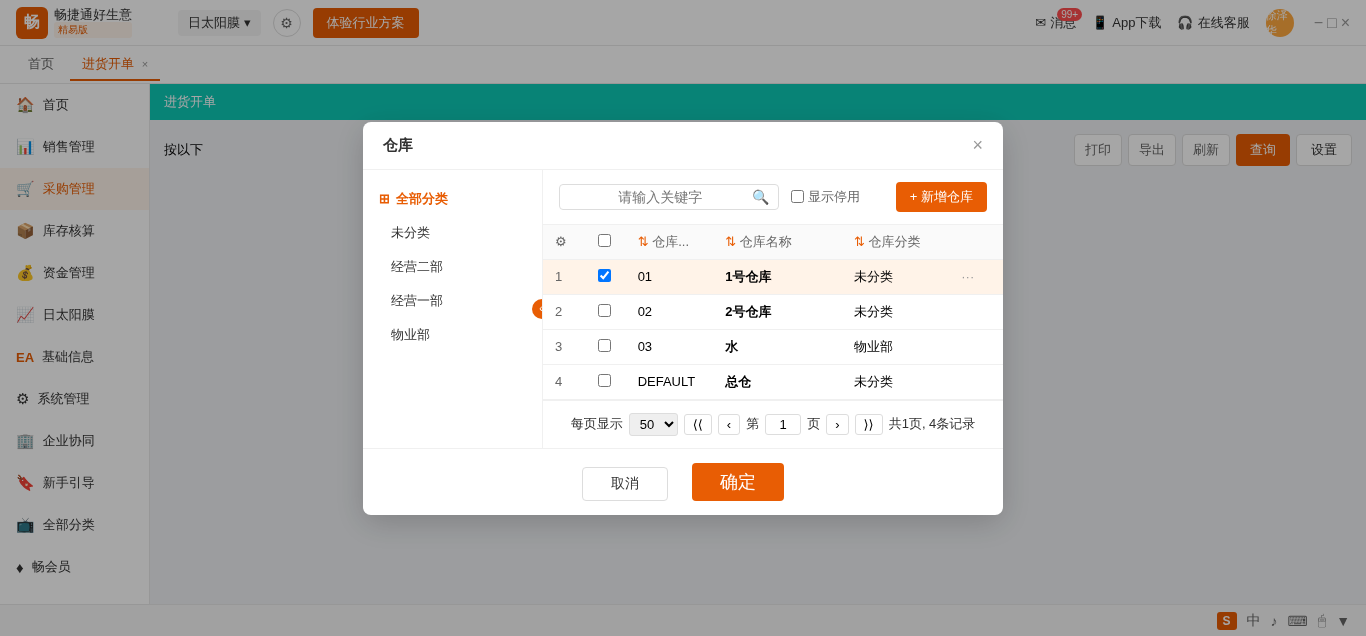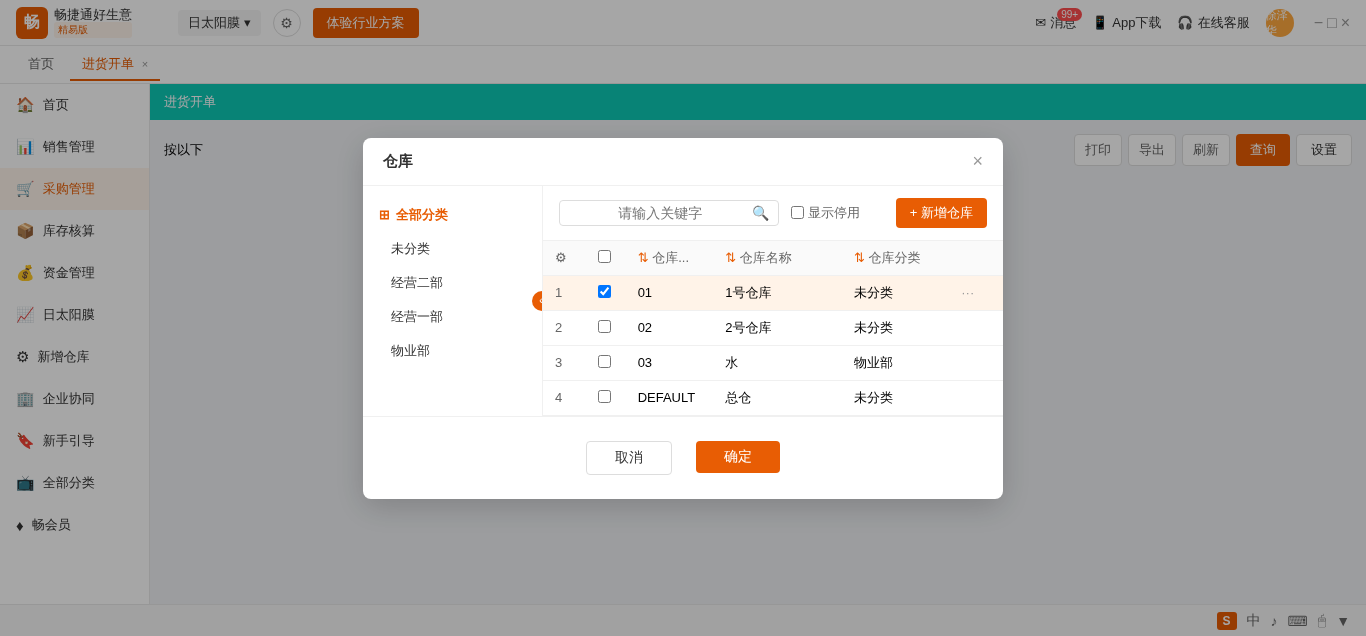--- a/index.html
+++ b/index.html
@@ -165,47 +165,47 @@
     .data-table th, .data-table td {
       padding: 8px 12px; font-size: 13px; text-align: left;
       border-bottom: 1px solid #f0f0f0;
     }
     .data-table th { background: #fafafa; color: #666; font-weight: normal; }
     .data-table tr.selected { background: #fff3e8; }
     .data-table tr.selected td { background: #fff3e8; }
     .row-num { color: #666; text-align: center; width: 40px; }
     .col-cb { width: 36px; text-align: center; }
     .col-code { width: 80px; }
-    .col-name { width: 120px; }
+    .col-name { width: 120px; font-weight: bold; }
     .col-cat { width: 100px; }
     .col-ops { width: 50px; text-align: center; }
     .table-scroll { flex: 1; overflow-y: auto; }
 
     
     .pagination {
       display: flex; align-items: center; justify-content: center;
       padding: 12px 16px; gap: 6px; font-size: 13px; color: #333;
       border-top: 1px solid #f0f0f0;
     }
     .pagination select { border: 1px solid #ddd; border-radius: 3px; padding: 2px 6px; font-size: 13px; }
     .pagination input { width: 36px; border: 1px solid #ddd; border-radius: 3px; padding: 2px 4px; text-align: center; font-size: 13px; }
     .page-btn { border: 1px solid #ddd; background: #fff; padding: 2px 8px; cursor: pointer; border-radius: 3px; font-size: 13px; }
 
     
     .dialog-footer {
-      display: flex; align-items: flex-start; justify-content: center;
-      gap: 24px; padding: 24px 20px; border-top: 1px solid #f0f0f0;
+      display: flex; align-items: flex-end; justify-content: center;
+      gap: 24px; padding: 14px 20px; border-top: 1px solid #f0f0f0;
     }
     .btn-cancel {
       background: #fff; color: #333; border: 1px solid #ddd;
       padding: 7px 28px; border-radius: 4px; font-size: 14px; cursor: pointer;
     }
     .btn-confirm {
       background: #e85d04; color: #fff; border: none;
-      padding: 7px 28px; border-radius: 4px; font-size: 14px; cursor: pointer;
+      padding: 7px 28px; border-radius: 4px; font-size: 18px; cursor: pointer;
     }
 
     
     .bottom-bar {
       position: fixed; bottom: 0; left: 0; width: 1366px; height: 32px;
       background: #f8f8f8; border-top: 1px solid #e8e8e8;
       display: flex; align-items: center; justify-content: flex-end;
       padding: 0 16px; gap: 10px; z-index: 50;
     }
     .bottom-icon { font-size: 14px; color: #666; cursor: pointer; }
@@ -296,22 +296,26 @@
     </div>
     <div class="sidebar-item">
       <span class="sidebar-icon">💰</span>
       <span>资金管理</span>
     </div>
     <div class="sidebar-item">
       <span class="sidebar-icon">📈</span>
       <span>日太阳膜</span>
     </div>
     <div class="sidebar-item">
+      <span class="sidebar-icon" style="font-size:13px;font-weight:bold;color:#e85d04">EA</span>
+      <span>基础信息</span>
+    </div>
+    <div class="sidebar-item">
       <span class="sidebar-icon">⚙</span>
-      <span>新增仓库</span>
+      <span>系统管理</span>
     </div>
     <div class="sidebar-item">
       <span class="sidebar-icon">🏢</span>
       <span>企业协同</span>
     </div>
     <div class="sidebar-item">
       <span class="sidebar-icon">🔖</span>
       <span>新手引导</span>
     </div>
     <div class="sidebar-item">
@@ -467,20 +471,34 @@
       <td class="col-name">总仓</td>
       <td class="col-cat">未分类</td>
       <td class="col-ops">
         
       </td>
     </tr>
               </tbody>
           </table>
         </div>
 
+        <div class="pagination">
+          <span>每页显示</span>
+          <select>
+            <option>50</option>
+          </select>
+          <button class="page-btn">⟨⟨</button>
+          <button class="page-btn">‹</button>
+          <span>第</span>
+          <input type="text" value="1" style="width: 36px; border: 1px solid rgb(221, 221, 221); border-radius: 3px; padding: 2px 4px; text-align: center; font-size: 13px;">
+          <span>页</span>
+          <button class="page-btn">›</button>
+          <button class="page-btn">⟩⟩</button>
+          <span>共1页, 4条记录</span>
+        </div>
       </div>
     </div>
 
     <div class="dialog-footer">
       <button class="btn-cancel">取消</button>
       <button class="btn-confirm">确定</button>
     </div>
   </div>
 </div>
 

